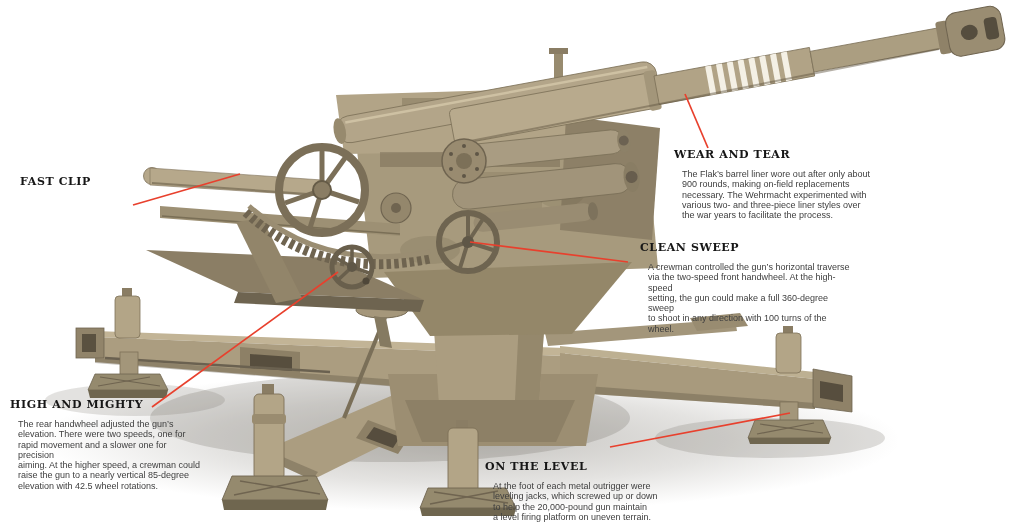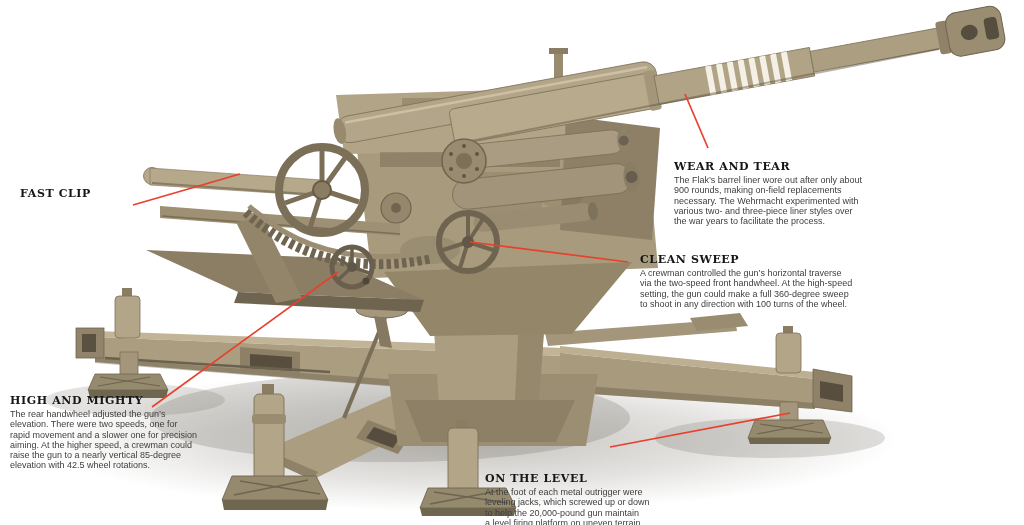--- a/index.html
+++ b/index.html
@@ -6,40 +6,40 @@
   .stage{
     position:relative;
     width:1024px;height:525px;
     background:#ffffff;
     overflow:hidden;
     font-family:"Liberation Sans", sans-serif;
   }
   .gun-svg{position:absolute;left:0;top:0;width:1024px;height:525px;}
   .ann{position:absolute;}
   .ann h3{
-    margin:12px 0 2px 0;
+    margin:0 0 2px 0;
     font-family:"DejaVu Serif", serif;
     font-weight:700;
     font-size:11px;
     letter-spacing:0.6px;
     color:#161616;
     white-space:nowrap;
   }
   .ann p{
-    margin:0;
+    margin:8px;
     font-size:9px;
     line-height:10.3px;
     color:#3e3e3e;
     white-space:pre-line;
   }
   
   .ann-fast-clip{left:20px;top:175px;width:170px;}
   .ann-wear-and-tear{left:674px;top:148px;width:212px;}
   .ann-clean-sweep{left:640px;top:241px;width:222px;}
-  .ann-high-and-mighty{left:10px;top:382px;width:200px;}
+  .ann-high-and-mighty{left:10px;top:398px;width:200px;}
   .ann-on-the-level{left:485px;top:460px;width:188px;}
 </style>
 </head>
 <body>
 
 <div class="stage">
 
   <svg class="gun-svg" viewBox="0 0 1024 525" aria-hidden="true">
     <defs>
       <radialGradient id="shadowG" cx="50%" cy="50%" r="50%">

